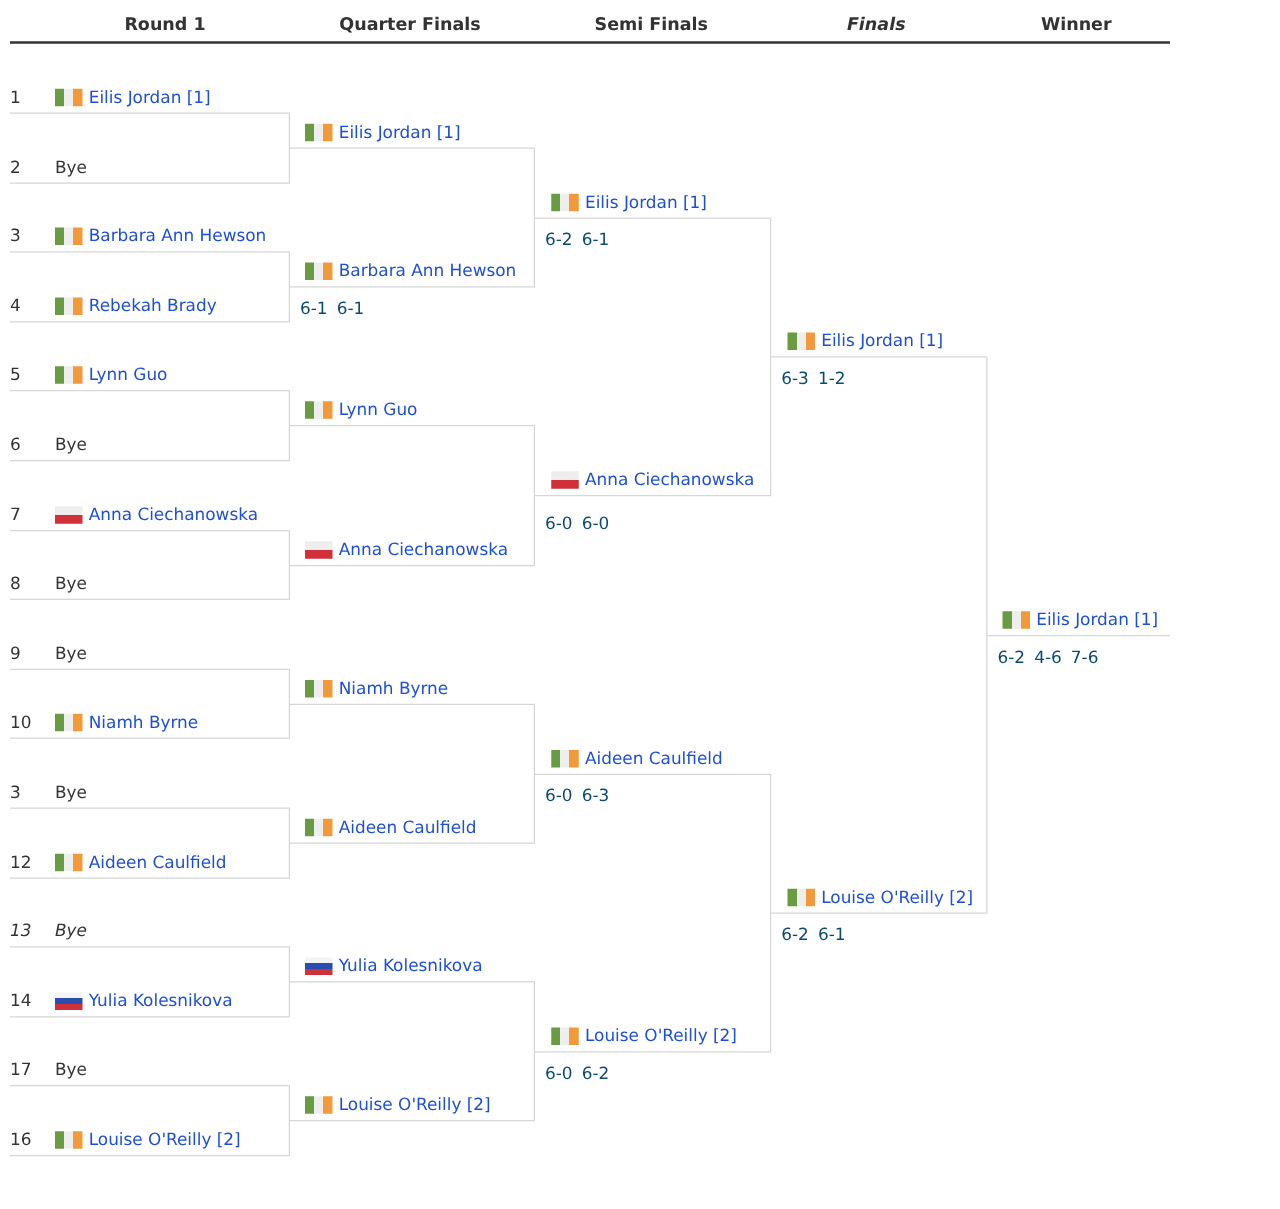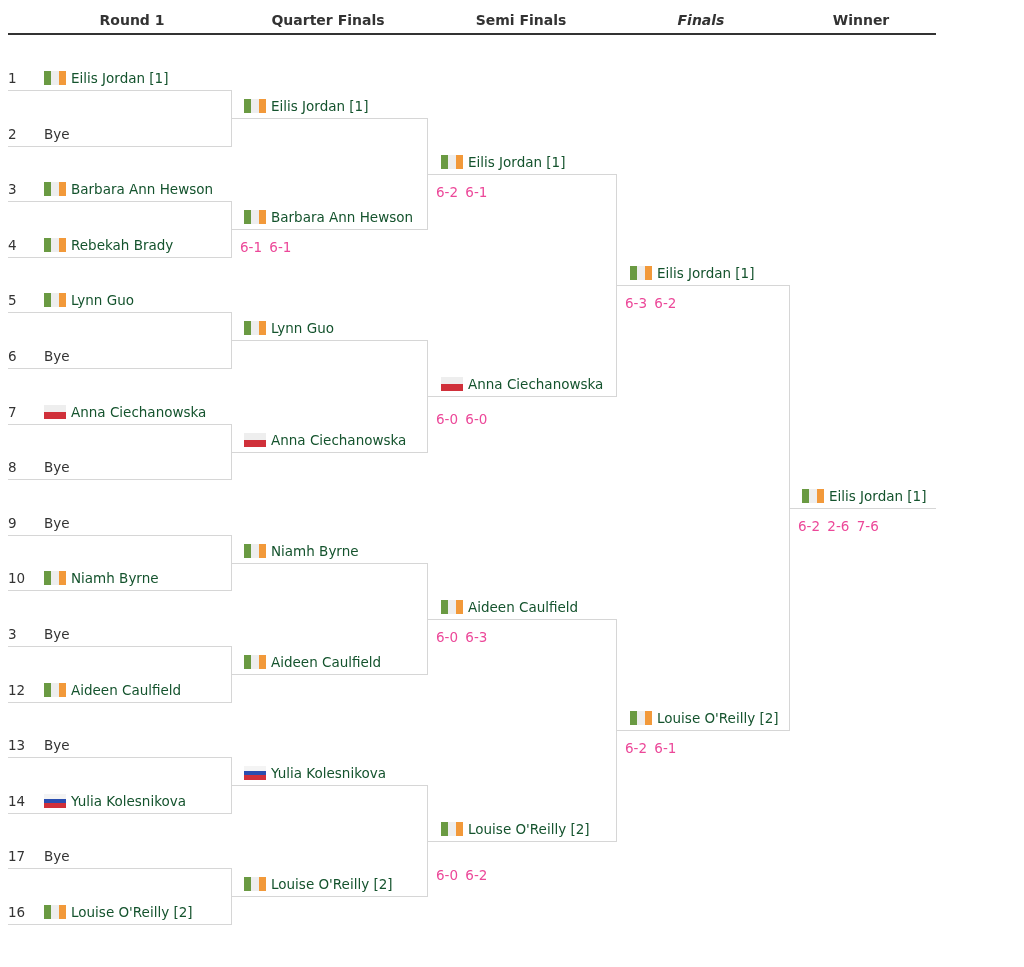--- a/index.html
+++ b/index.html
@@ -4,27 +4,27 @@
 <style>
   html, body { margin:0; padding:0; background:#ffffff; }
   body { width:1024px; height:967px; position:relative; overflow:hidden;
          font-family:"DejaVu Sans", "Liberation Sans", sans-serif; font-size:13.5px; color:#222; }
   .hdr { position:absolute; top:12px; font-weight:bold; font-size:14px; color:#333; text-align:center; width:180px; }
   .hdr-line { position:absolute; left:8px; top:33px; width:928px; height:2px; background:#333; }
   .hl { position:absolute; height:1px; background:#d6d6d6; }
   .vl { position:absolute; width:1px; background:#d6d6d6; }
   .slot { position:absolute; height:20px; display:flex; align-items:center; white-space:nowrap; }
   .seedno { display:inline-block; width:36px; color:#333; }
-  .name { color:#14532d; }
+  .name { color:#1d4ed8; }
   .bye { color:#333; }
   .flag { display:inline-block; width:22px; height:14px; margin-right:5px; vertical-align:middle; position:relative; }
   .flag-ie { background:linear-gradient(to right,#6a9a42 0 33%,#eeeeee 33% 66%,#f2993a 66% 100%); }
   .flag-pl { background:linear-gradient(to bottom,#eeeeee 0 50%,#d0303a 50% 100%); }
   .flag-ru { background:linear-gradient(to bottom,#f4f4f4 0 33%,#2a4eb0 33% 66%,#d0303a 66% 100%); }
-  .score { position:absolute; color:#ec4899; white-space:nowrap; word-spacing:3px; }
+  .score { position:absolute; color:#0c4a6e; white-space:nowrap; word-spacing:3px; }
 </style>
 </head>
 <body>
 
 <div id="bracket">
   <div class="hdr" style="left:42px;">Round 1</div>
   <div class="hdr" style="left:238px;">Quarter Finals</div>
   <div class="hdr" style="left:431px;">Semi Finals</div>
   <div class="hdr" style="left:611px;font-style:italic;">Finals</div>
   <div class="hdr" style="left:771px;">Winner</div>
@@ -96,21 +96,21 @@
       <span class="bye" style="margin-left: 0px;">Bye</span>
     </div>
     <div class="hl" style="left:8px;top:702px;width:223px;"></div>
     <div class="slot" style="left:8px;top:680px;">
       <span class="seedno">12</span>
       <span class="flag flag-ie"></span>
       <span class="name">Aideen Caulfield</span>
     </div>
     <div class="vl" style="left:231px;top:646px;height:57px;"></div>
     <div class="hl" style="left:8px;top:757px;width:223px;"></div>
-    <div class="slot" style="left:8px;top:735px;">
+    <div class="slot" style="left:8px;top:735px;font-style:italic;">
       <span class="seedno">13</span>
       <span class="bye" style="margin-left: 0px;">Bye</span>
     </div>
     <div class="hl" style="left:8px;top:813px;width:223px;"></div>
     <div class="slot" style="left:8px;top:791px;">
       <span class="seedno">14</span>
       <span class="flag flag-ru"></span>
       <span class="name">Yulia Kolesnikova</span>
     </div>
     <div class="vl" style="left:231px;top:757px;height:57px;"></div>
@@ -188,34 +188,34 @@
     <div class="slot" style="left:441px;top:597px;">
       <span class="flag flag-ie"></span>
       <span class="name">Aideen Caulfield</span>
     </div>
     <div class="score" style="left:436px;top:629px;">6-0 6-3</div>
     <div class="hl" style="left:428px;top:841px;width:188px;"></div>
     <div class="slot" style="left:441px;top:819px;">
       <span class="flag flag-ie"></span>
       <span class="name">Louise O'Reilly [2]</span>
     </div>
-    <div class="score" style="left:436px;top:851px;margin-top:16px;">6-0 6-2</div>
+    <div class="score" style="left:436px;top:851px;">6-0 6-2</div>
     <div class="vl" style="left:616px;top:619px;height:223px;"></div>
     <div class="hl" style="left:617px;top:285px;width:172px;"></div>
     <div class="slot" style="left:630px;top:263px;">
       <span class="flag flag-ie"></span>
       <span class="name">Eilis Jordan [1]</span>
     </div>
-    <div class="score" style="left:625px;top:295px;">6-3 6-2</div>
+    <div class="score" style="left:625px;top:295px;">6-3 1-2</div>
     <div class="hl" style="left:617px;top:730px;width:172px;"></div>
     <div class="slot" style="left:630px;top:708px;">
       <span class="flag flag-ie"></span>
       <span class="name">Louise O'Reilly [2]</span>
     </div>
     <div class="score" style="left:625px;top:740px;">6-2 6-1</div>
     <div class="vl" style="left:789px;top:285px;height:446px;"></div>
     <div class="hl" style="left:790px;top:508px;width:146px;"></div>
     <div class="slot" style="left:802px;top:486px;">
       <span class="flag flag-ie"></span>
       <span class="name">Eilis Jordan [1]</span>
     </div>
-    <div class="score" style="left:798px;top:518px;">6-2 2-6 7-6</div>
+    <div class="score" style="left:798px;top:518px;">6-2 4-6 7-6</div>
   </div>
 
 </body></html>

